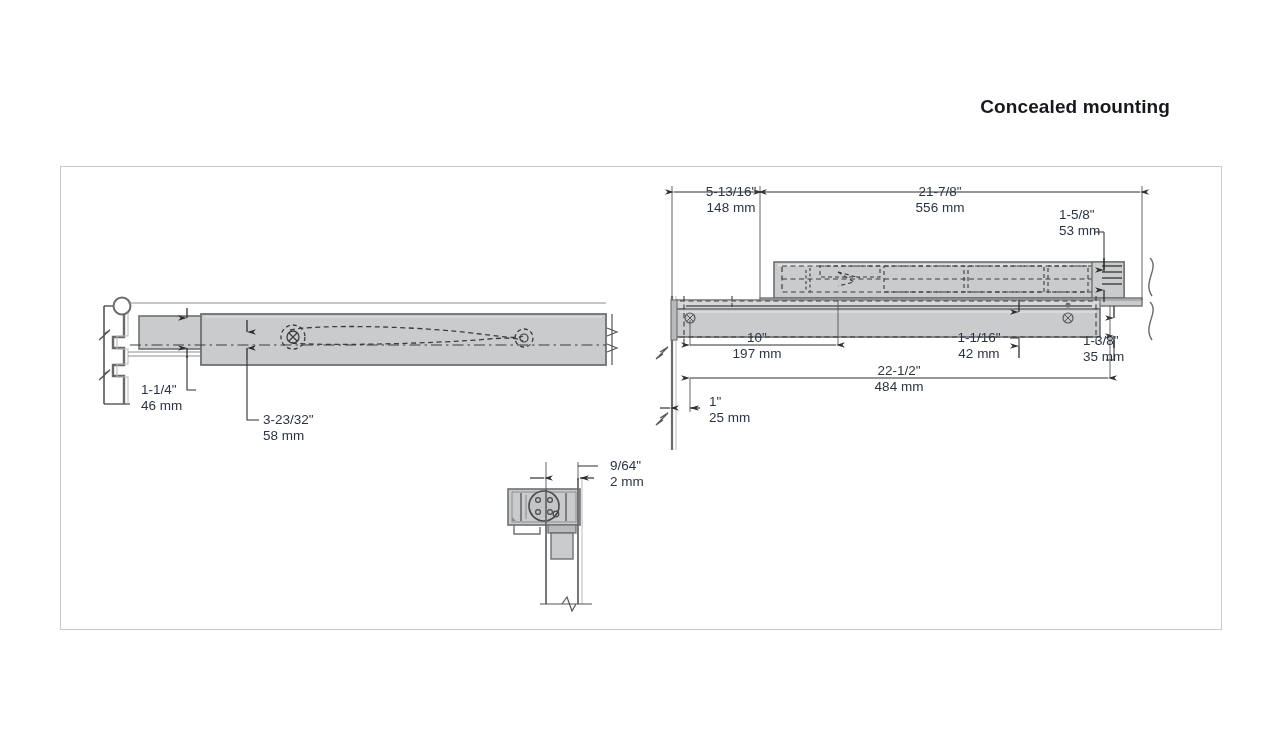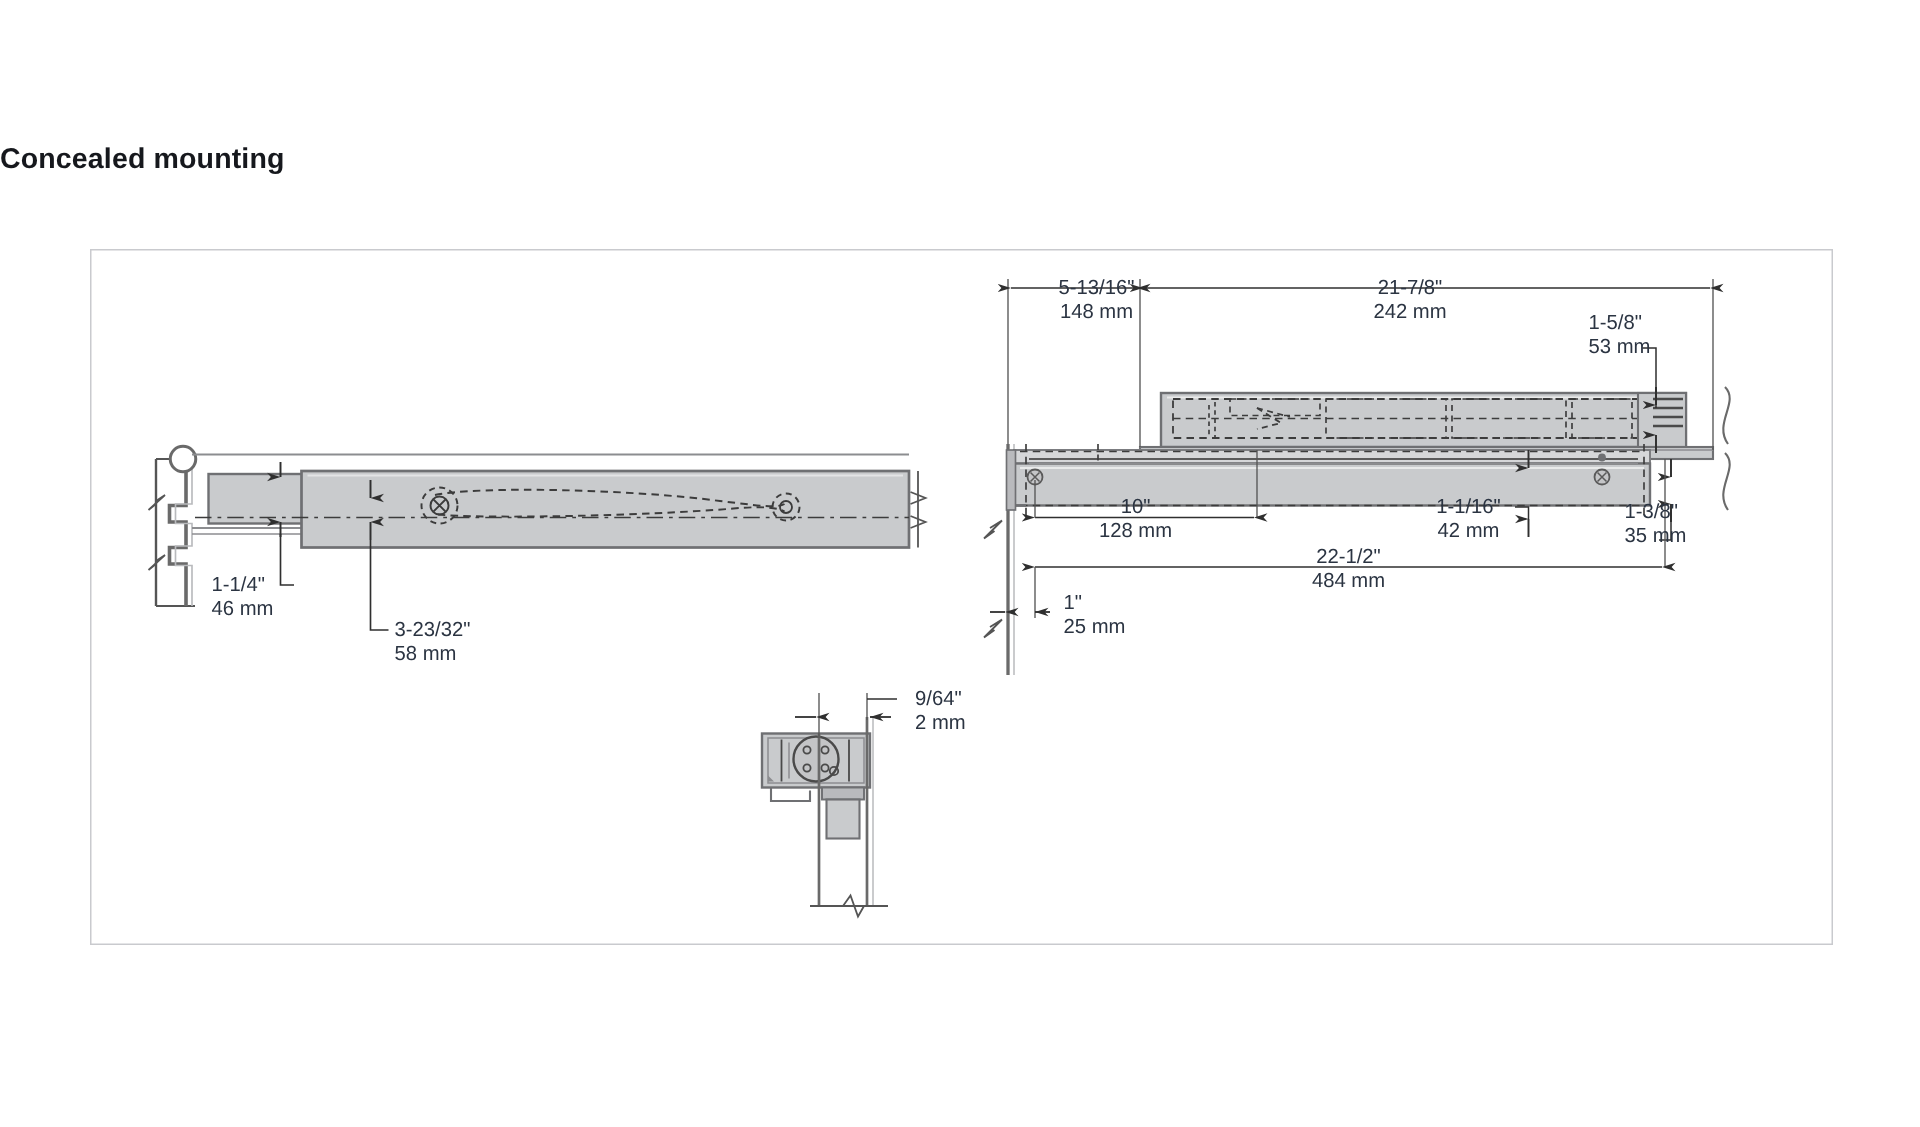--- a/index.html
+++ b/index.html
@@ -17,21 +17,21 @@
   }
   #page-root {
     position: absolute;
     inset: 0;
   }
   .title {
     position: absolute;
     left: 0;
     top: 96px;
     width: 1170px;
-    text-align: left;
+    text-align: right;
     font-size: 19px;
     font-weight: bold;
     color: #16181d;
     letter-spacing: 0.1px;
   }
   .frame-box {
     position: absolute;
     left: 60px;
     top: 166px;
     width: 1162px;
@@ -252,31 +252,31 @@
     </g>
   </svg>
 
   <div class="dim center" style="left:686px; top:184px; width:90px;">
     <span class="ln">5-13/16"</span>
     <span class="ln">148 mm</span>
   </div>
 
   <div class="dim center" style="left:895px; top:184px; width:90px;">
     <span class="ln">21-7/8"</span>
-    <span class="ln">242 mm</span>
+    <span class="ln">556 mm</span>
   </div>
 
   <div class="dim" style="left:1059px; top:207px;">
     <span class="ln">1-5/8"</span>
     <span class="ln">53 mm</span>
   </div>
 
   <div class="dim center" style="left:717px; top:330px; width:80px;">
     <span class="ln">10"</span>
-    <span class="ln">128 mm</span>
+    <span class="ln">197 mm</span>
   </div>
 
   <div class="dim center" style="left:941px; top:330px; width:76px;">
     <span class="ln">1-1/16"</span>
     <span class="ln">42 mm</span>
   </div>
 
   <div class="dim" style="left:1083px; top:333px;">
     <span class="ln">1-3/8"</span>
     <span class="ln">35 mm</span>

